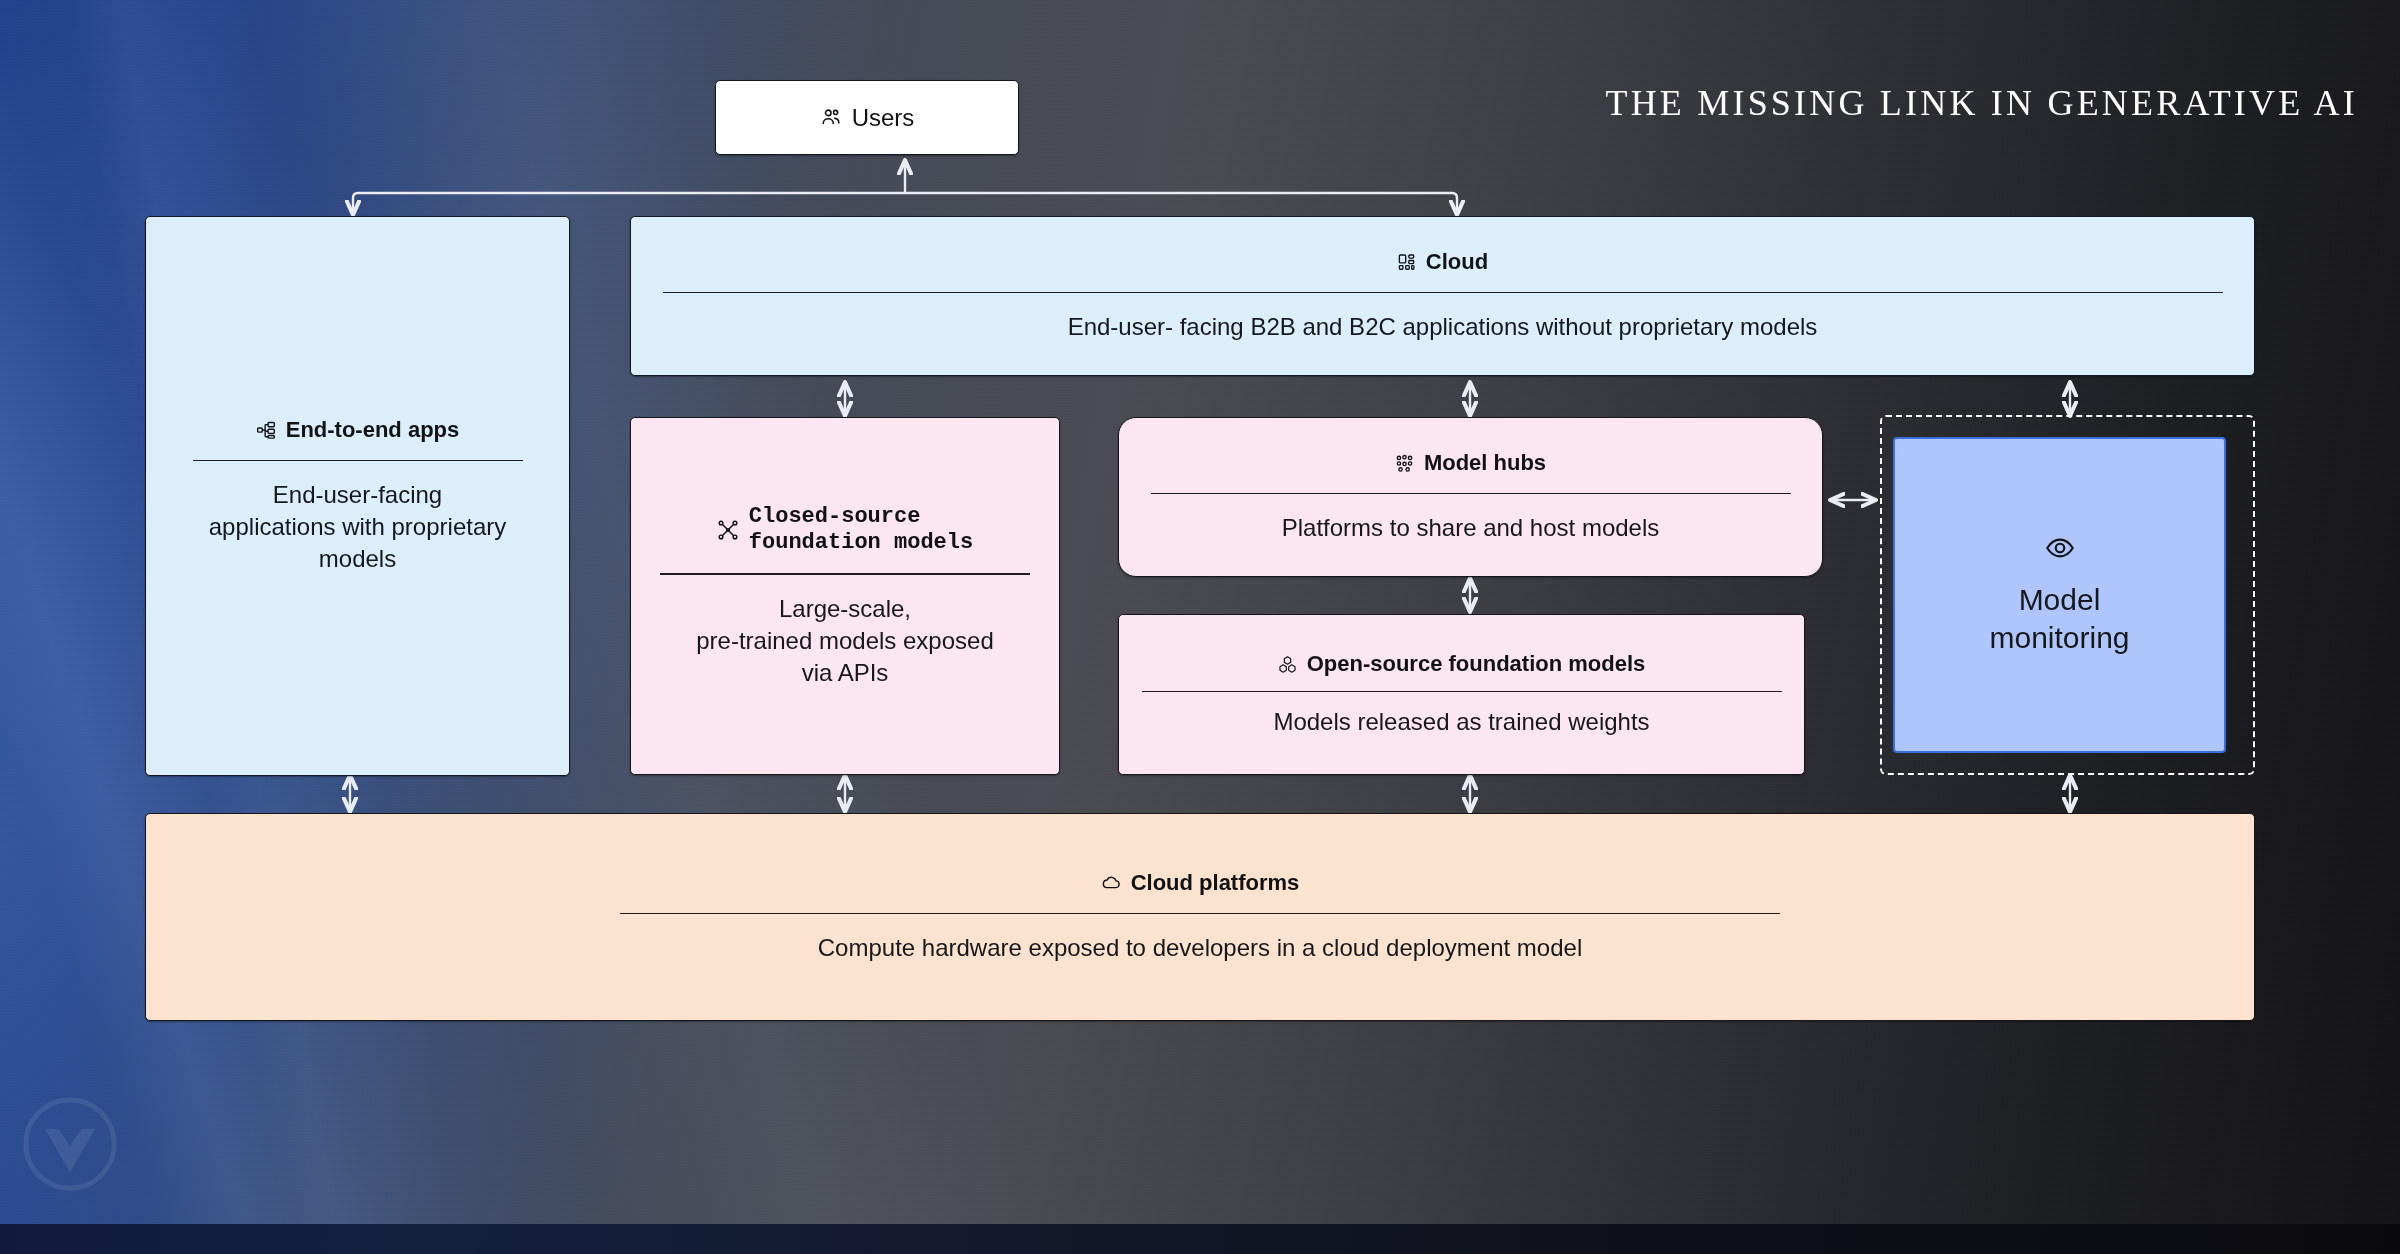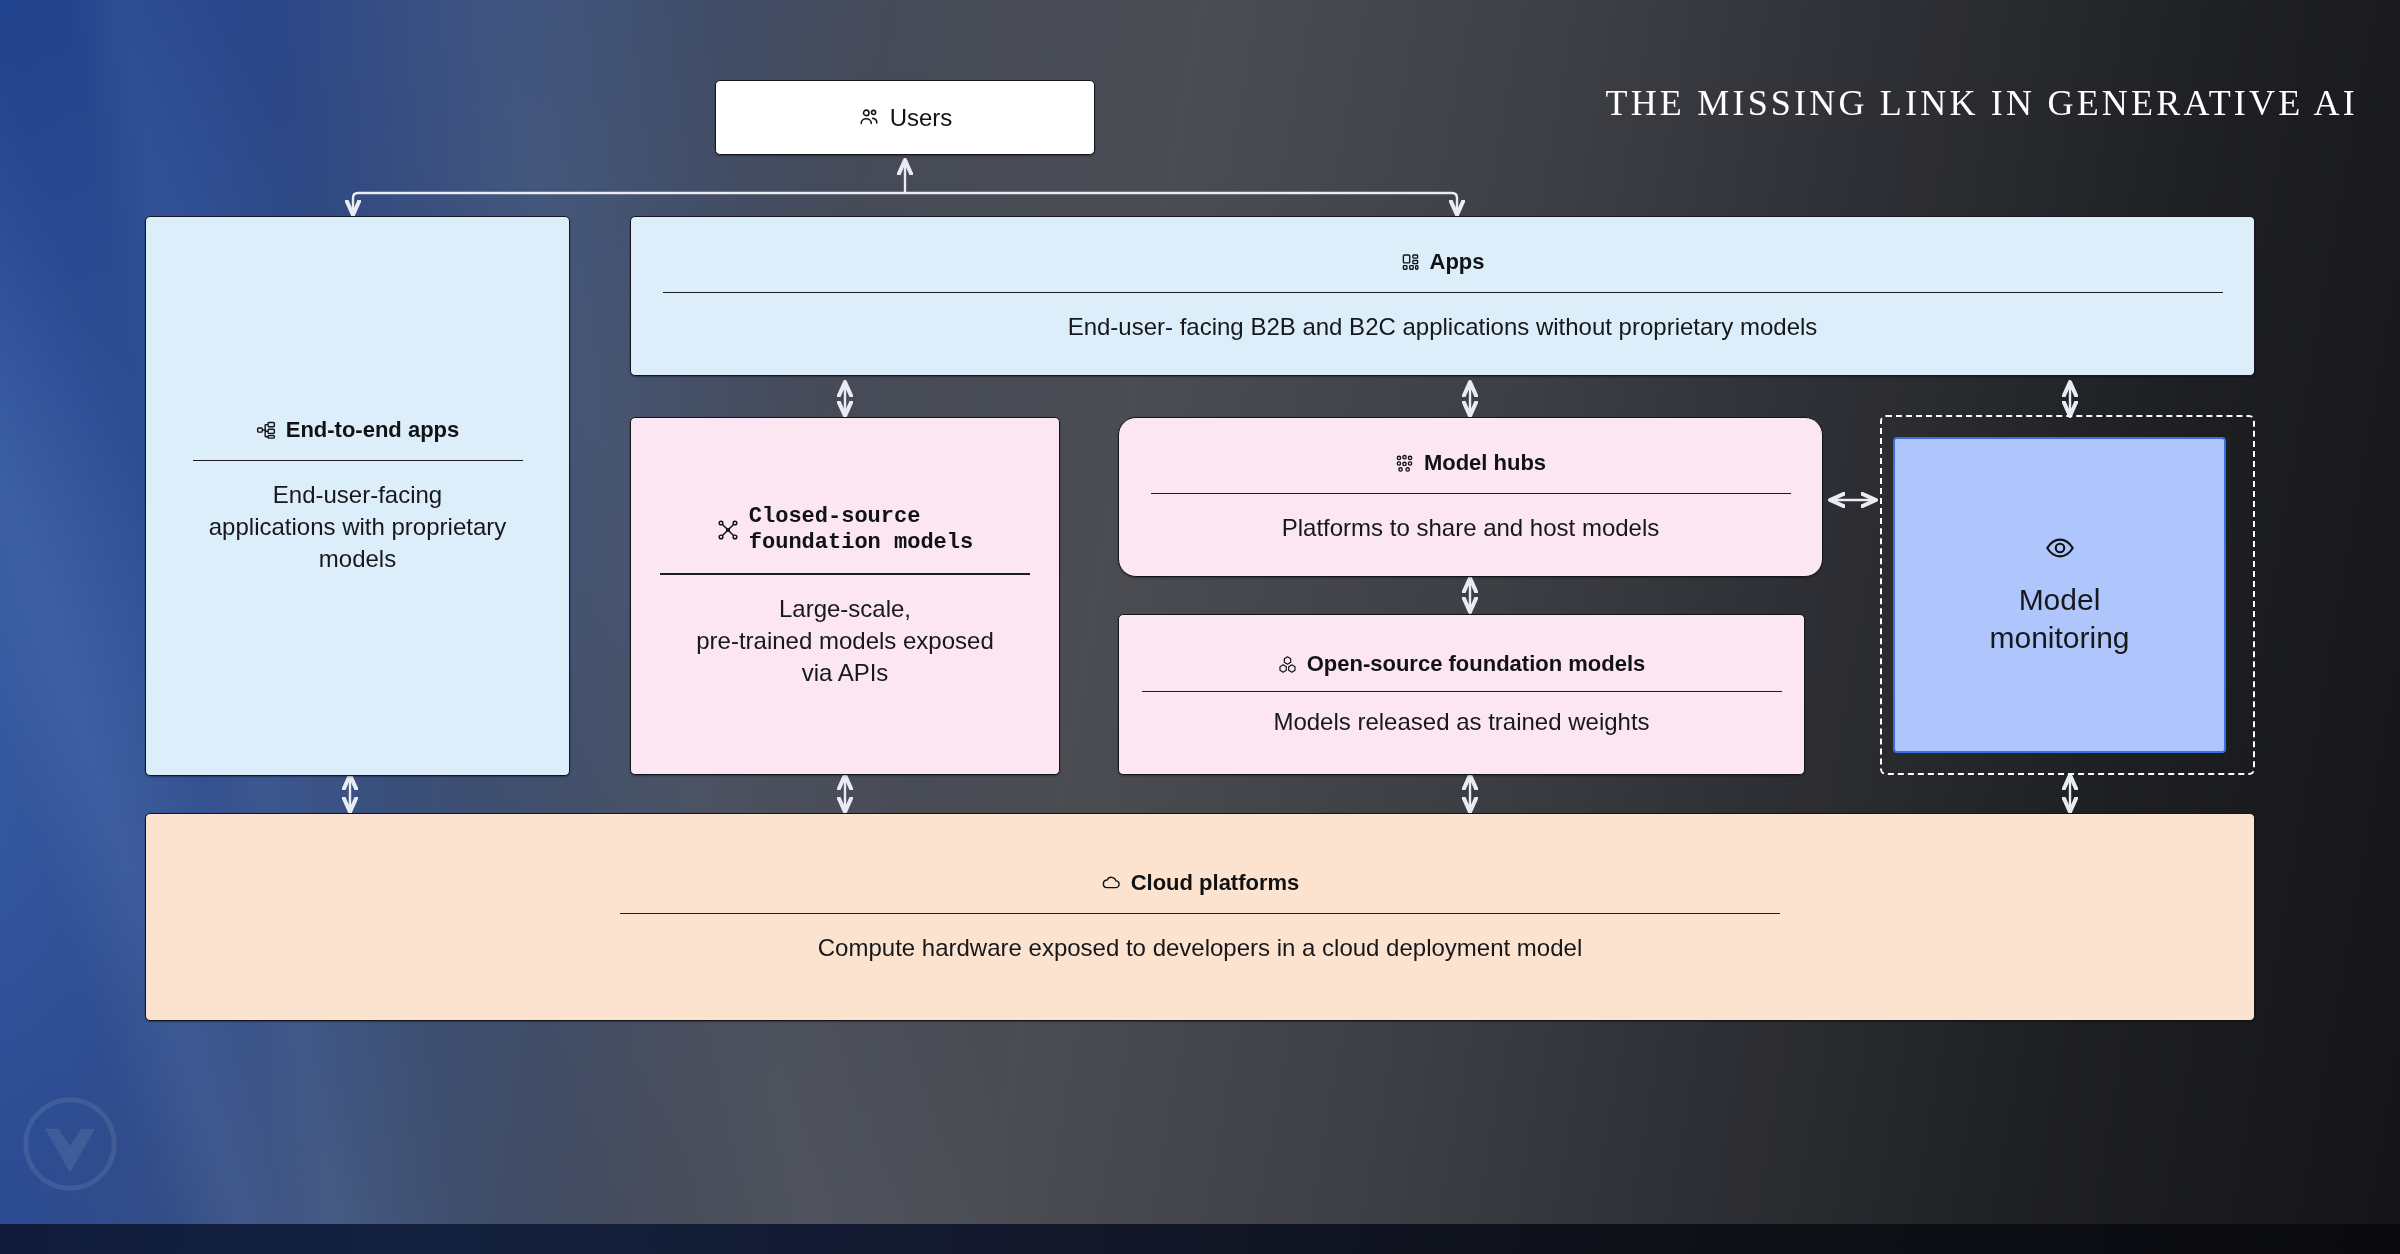--- a/index.html
+++ b/index.html
@@ -152,21 +152,21 @@
     </g>
     <g>
       <line x1="2070" y1="775" x2="2070" y2="812" marker-start="url(#ah)" marker-end="url(#ah)"></line>
     </g>
 
     <g>
       <line x1="1200" y1="975" x2="1200" y2="1010" marker-start="url(#ah)" marker-end="url(#ah)"></line>
     </g>
   </svg>
 
-  <div class="node c-white" style="left:715px; top:80px; width:380px; height:75px;">
+  <div class="node c-white" style="left:715px; top:80px; width:304px; height:75px;">
     <div class="node-head">
       <span class="ic">
         <svg width="22" height="22" viewBox="0 0 24 24" fill="none" stroke="#111214" stroke-width="1.7" stroke-linecap="round" stroke-linejoin="round">
           <circle cx="9" cy="7.5" r="3"></circle>
           <path d="M3.5 19c0-3.1 2.5-5 5.5-5s5.5 1.9 5.5 5"></path>
           <circle cx="17" cy="7" r="2.2"></circle>
           <path d="M16 13.5c2.6.1 4.5 2 4.5 5"></path>
         </svg>
       </span>
       <span style="font-size:24px;font-weight:400;">Users</span>
@@ -195,21 +195,21 @@
       <span class="ic">
         <svg width="19" height="19" viewBox="0 0 24 24" fill="none" stroke="#111214" stroke-width="1.7" stroke-linejoin="round">
           <rect x="3" y="2.5" width="8" height="10" rx="1.2"></rect>
           <rect x="15" y="2.5" width="6" height="4" rx="1"></rect>
           <rect x="15" y="9.5" width="6" height="4" rx="1"></rect>
           <rect x="3" y="16" width="4.5" height="4.5" rx="1"></rect>
           <rect x="11" y="16" width="4.5" height="4.5" rx="1"></rect>
           <rect x="18.5" y="16" width="2.8" height="4.5" rx="1"></rect>
         </svg>
       </span>
-      <span>Apps</span>
+      <span>Cloud</span>
     </div>
     <div class="rule" style="width:1560px;"></div>
     <div class="node-desc">End-user- facing B2B and B2C applications without proprietary models</div>
   </div>
 
   <div class="node c-pink" style="left:630px; top:417px; width:430px; height:358px;">
     <div class="node-head" style="align-items:center;font-family:Liberation Mono, monospace;">
       <span class="ic">
         <svg width="22" height="22" viewBox="0 0 24 24" fill="none" stroke="#111214" stroke-width="1.6" stroke-linecap="round">
           <circle cx="12" cy="12" r="2.3" fill="#111214" stroke="none"></circle>

